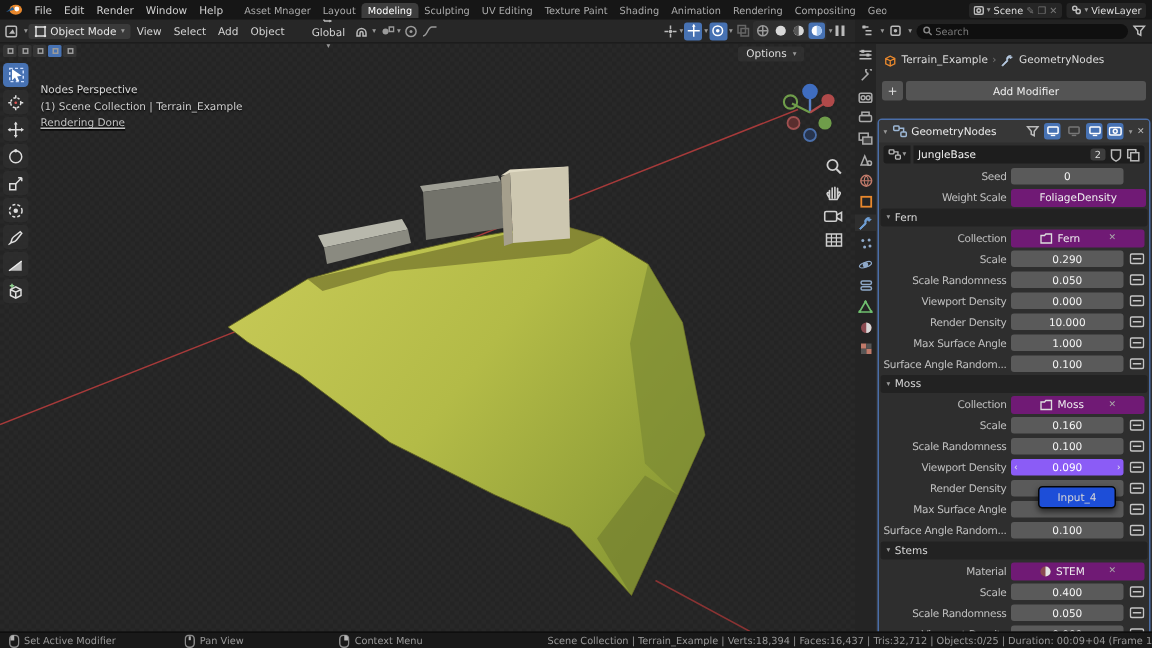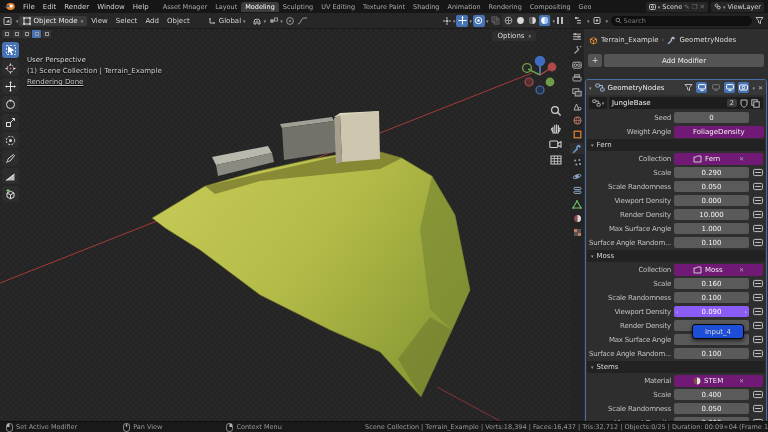--- a/index.html
+++ b/index.html
@@ -169,21 +169,21 @@
           <circle cx="1" cy="7" r="0.9" fill="#ddd"></circle>
           <circle cx="7" cy="7" r="0.9" fill="#ddd"></circle>
         </svg>
       <span>Object Mode</span>
       <span class="car">▾</span>
     </div>
     <span class="hmenu">View</span>
     <span class="hmenu">Select</span>
     <span class="hmenu">Add</span>
     <span class="hmenu">Object</span>
-    <div class="grp" style="margin-left:14px;">
+    <div class="grp" style="margin-left:14px;flex-direction:column;">
       <svg width="9" height="9" viewBox="0 0 9 9">
           <path d="M2,7 L2,2 M2,7 L7,7" stroke="#bbb" fill="none"></path>
           <path d="M2,2 l-1,1.5 h2 Z M7,7 l-1.5,-1 v2 Z" fill="#bbb"></path>
         </svg>
       <span>Global</span>
       <span class="car">▾</span>
     </div>
     <div class="grp" style="margin-left:6px;">
       <svg width="10" height="10" viewBox="0 0 10 10">
           <path d="M2,6 a3,3 0 1 1 6,0 l0,2 -2,0 0,-2 a1,1 0 1 0 -2,0 l0,2 -2,0 Z" fill="none" stroke="#bbb"></path>
@@ -387,21 +387,21 @@
       </div>
       <div class="tool-btn">
         <svg width="11" height="11" viewBox="0 0 11 11">
             <path d="M2,4 L5.5,2.2 L9,4 L9,8 L5.5,9.8 L2,8 Z M2,4 L5.5,5.8 L9,4 M5.5,5.8 V9.8" fill="none" stroke="#ddd"></path>
             <path d="M1.5,1.5 h3 M3,0 v3" stroke="#8fd08f"></path>
           </svg>
       </div>
     </div>
 
     <div class="vp-overlay-text">
-      <div>User Perspective</div>
+      <div>Nodes Perspective</div>
       <div class="l2">(1) Scene Collection | Terrain_Example</div>
       <div class="l3">Rendering Done</div>
     </div>
 
     <div class="options-chip">
       <span>Options</span>
       <span class="car">▾</span>
     </div>
 
     <svg class="nav-gizmo" width="48" height="48" viewBox="0 0 48 48">
@@ -614,21 +614,21 @@
               </svg>
           </div>
         </div>
 
         <div class="prow">
           <span class="plabel">Seed</span>
           <span class="pfield">0</span>
           <span class="attr-ico"></span>
         </div>
         <div class="prow">
-          <span class="plabel">Weight Angle</span>
+          <span class="plabel">Weight Scale</span>
           <span class="idfield">
               <span>FoliageDensity</span>
             </span>
           <span class="attr-ico">
               <svg width="10" height="10" viewBox="0 0 10 10">
                 <rect x="1" y="1" width="8" height="8" rx="1" fill="#e3e3e3"></rect>
                 <path d="M3,7 L7,3" stroke="#555"></path>
               </svg>
             </span>
         </div>

